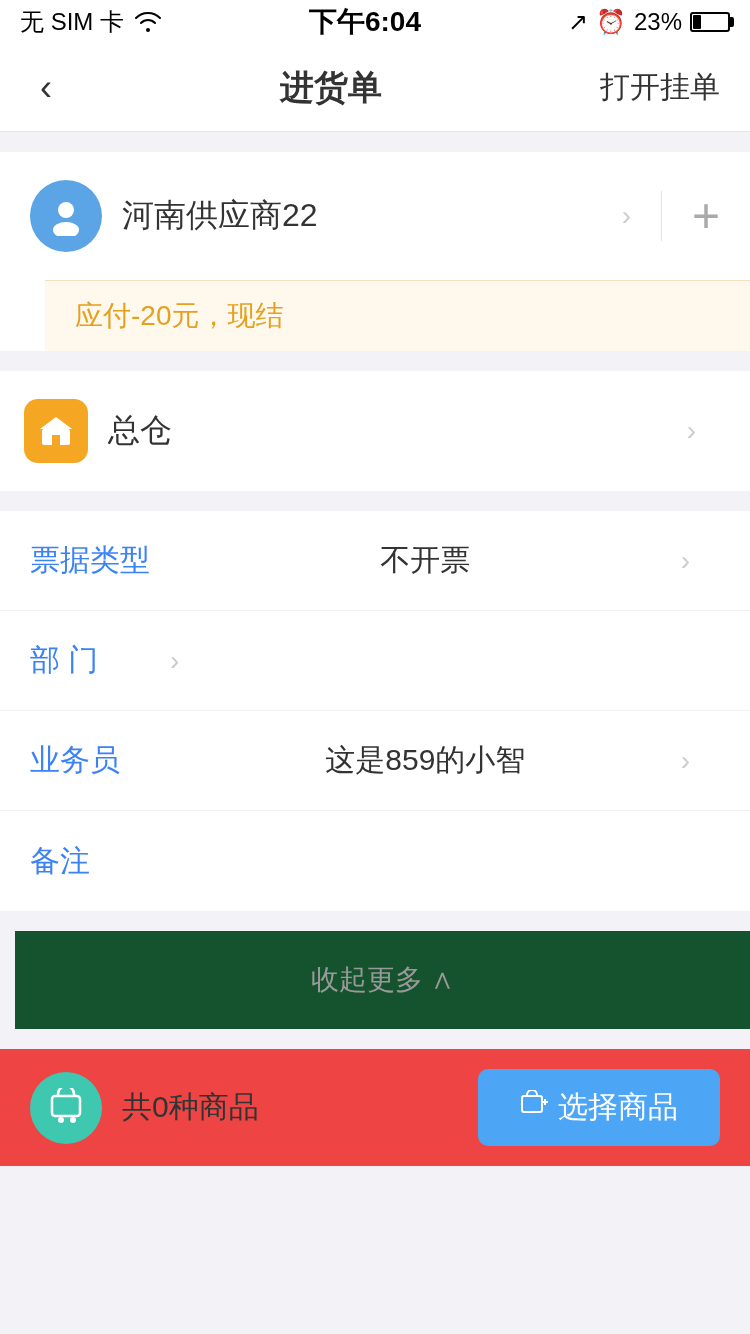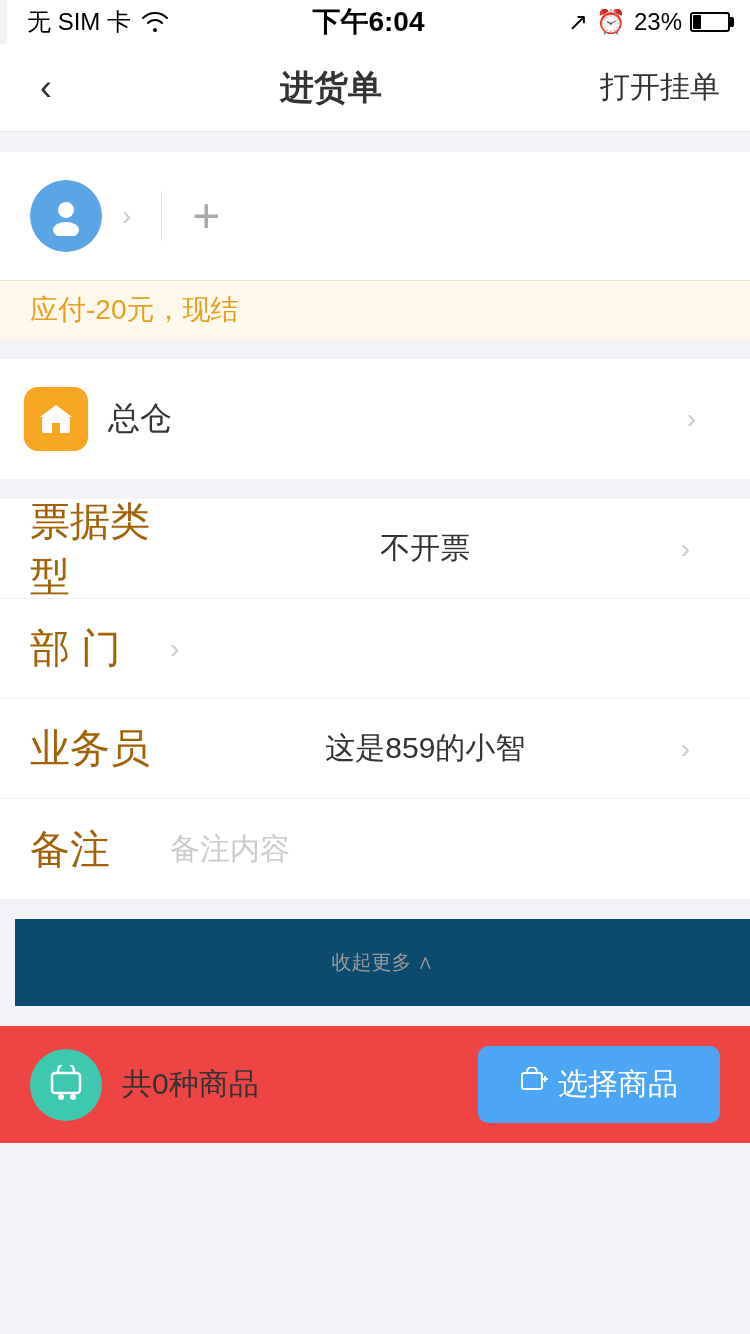--- a/index.html
+++ b/index.html
@@ -16,21 +16,20 @@
     
     .status-bar {
       height: 44px;
       background: #fff;
       display: flex;
       align-items: center;
       justify-content: space-between;
       padding: 0 20px;
       font-size: 24px;
       color: #000;
-      margin-left: 7px;
     }
     .status-left { display: flex; align-items: center; gap: 10px; }
     .status-center { font-size: 28px; font-weight: 600; }
     .status-right { display: flex; align-items: center; gap: 8px; font-size: 24px; }
     .battery-icon {
       display: inline-block;
       width: 40px; height: 20px;
       border: 2px solid #000;
       border-radius: 3px;
       position: relative;
@@ -127,24 +126,25 @@
     .add-btn {
       font-size: 48px;
       color: #aaa;
       cursor: pointer;
       line-height: 1;
     }
 
     
     .notice-banner {
       background: #fff8ec;
-      padding: 10px 30px;
+      padding: 16px 30px;
       font-size: 28px;
       color: #e6a020;
       border-top: 1px solid #f0e0c0;
+      margin-left: 45px;
     }
 
     
     .warehouse-row {
       display: flex;
       align-items: center;
       padding: 28px 24px;
       background: #fff;
       margin-top: 20px;
     }
@@ -171,43 +171,43 @@
       display: flex;
       align-items: center;
       padding: 0 30px;
       height: 100px;
       border-bottom: 1px solid #f0f0f0;
     }
     .form-row:last-child {
       border-bottom: none;
     }
     .form-label {
-      font-size: 40px;
-      color: #a16207;
+      font-size: 30px;
+      color: #3b82f6;
       width: 140px;
       flex-shrink: 0;
     }
     .form-value {
       font-size: 30px;
       color: #333;
       flex: 1;
       text-align: center;
     }
     .form-placeholder {
       font-size: 30px;
       color: #ccc;
       flex: 1;
     }
 
     
     .collapse-row {
-      background: #0c4a6e;
+      background: #14532d;
       text-align: center;
       padding: 30px;
-      font-size: 20px;
+      font-size: 28px;
       color: #999;
       cursor: pointer;
       margin-top: 20px;
       margin-left: 15px;
     }
 
     
     .product-bar {
       display: flex;
       align-items: center;
@@ -275,20 +275,21 @@
 <div class="section-gap"></div>
 
 <div class="card">
   <div class="supplier-row">
     <div class="supplier-avatar">
       <svg viewBox="0 0 40 40">
         <circle cx="20" cy="14" r="8" fill="#fff"></circle>
         <ellipse cx="20" cy="34" rx="13" ry="8" fill="#fff"></ellipse>
       </svg>
     </div>
+    <span class="supplier-name">河南供应商22</span>
     <span class="chevron-right">›</span>
     <div class="divider-vertical"></div>
     <span class="add-btn">+</span>
   </div>
   <div class="notice-banner">
     <span>应付-20元，现结</span>
   </div>
 </div>
 
 <div class="warehouse-row card">
@@ -317,21 +318,20 @@
   </div>
 
   <div class="form-row">
     <span class="form-label">业务员</span>
     <span class="form-value">这是859的小智</span>
     <span class="chevron-right">›</span>
   </div>
 
   <div class="form-row">
     <span class="form-label">备注</span>
-    <span class="form-placeholder">备注内容</span>
   </div>
 </div>
 
 <div class="collapse-row">
   <span>收起更多 ∧</span>
 </div>
 
 <div class="product-bar card">
   <div class="product-icon-wrap">
     <svg width="40" height="40" viewBox="0 0 40 40">

